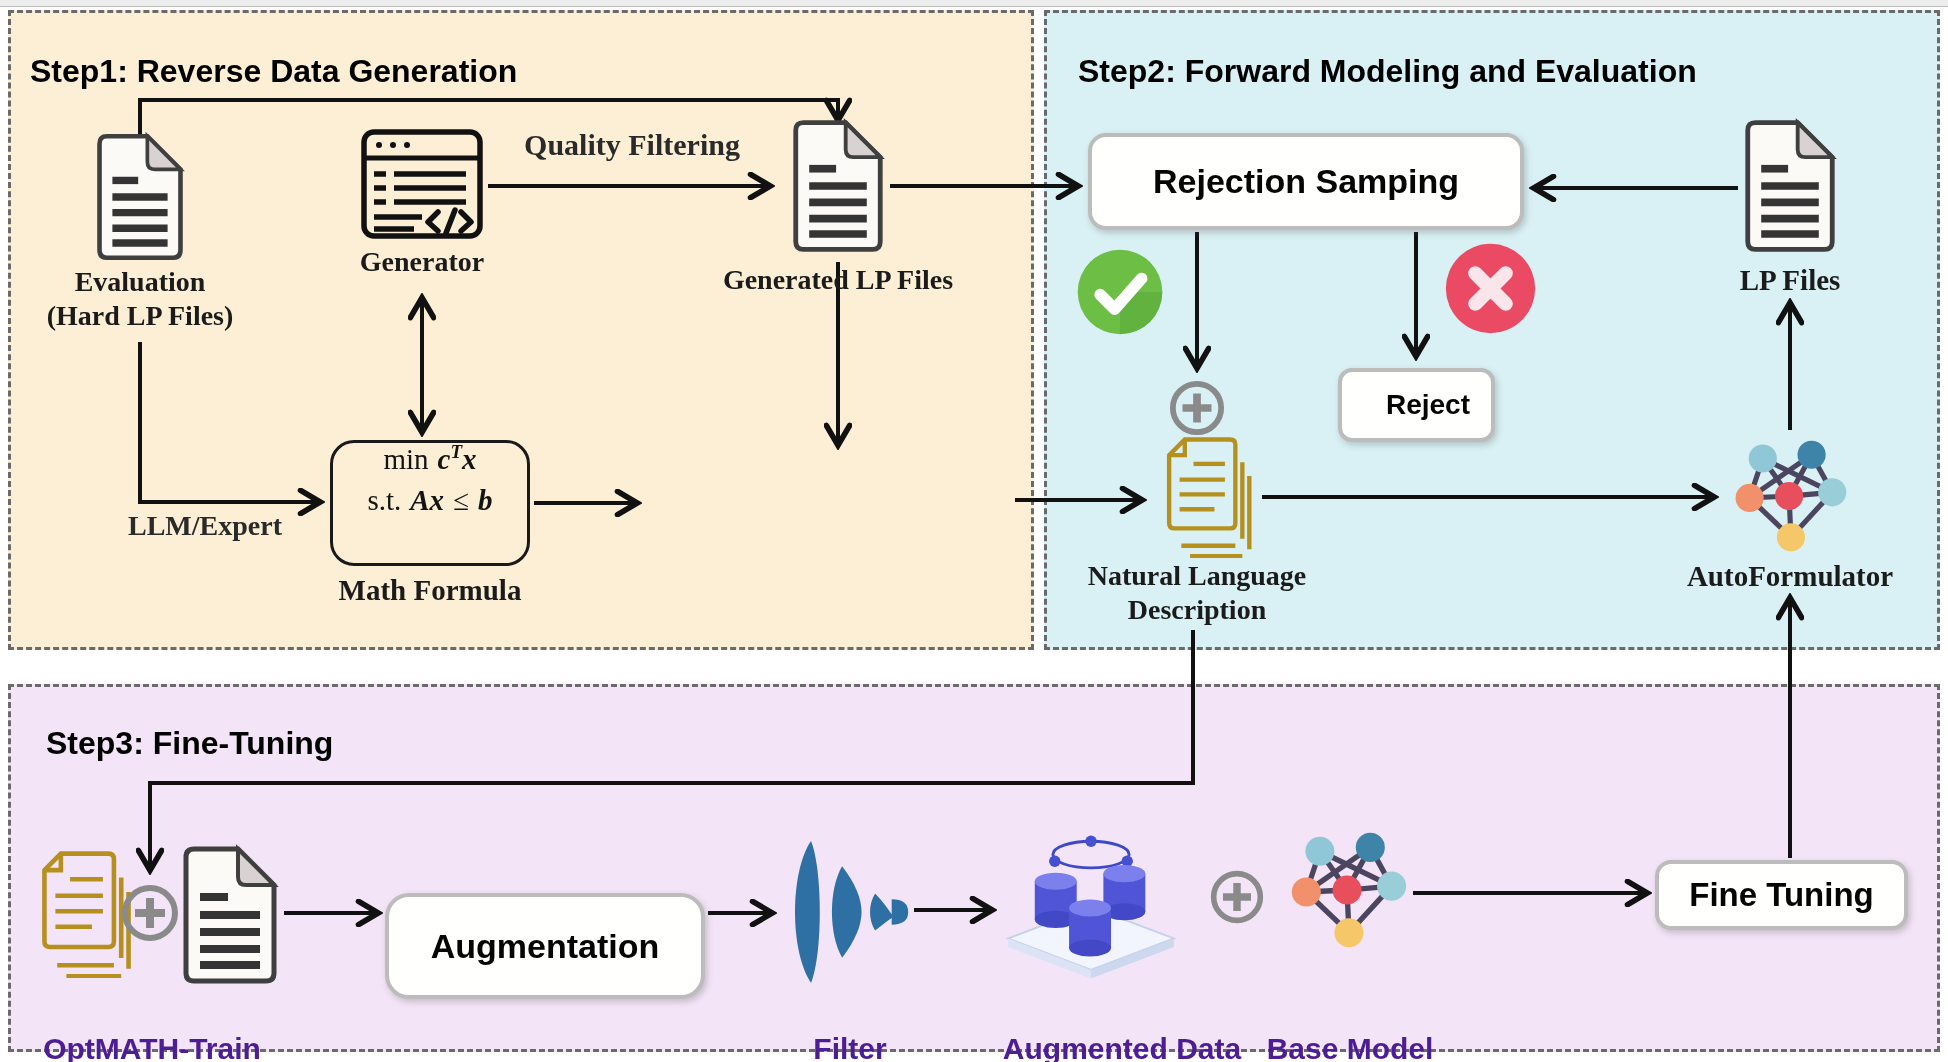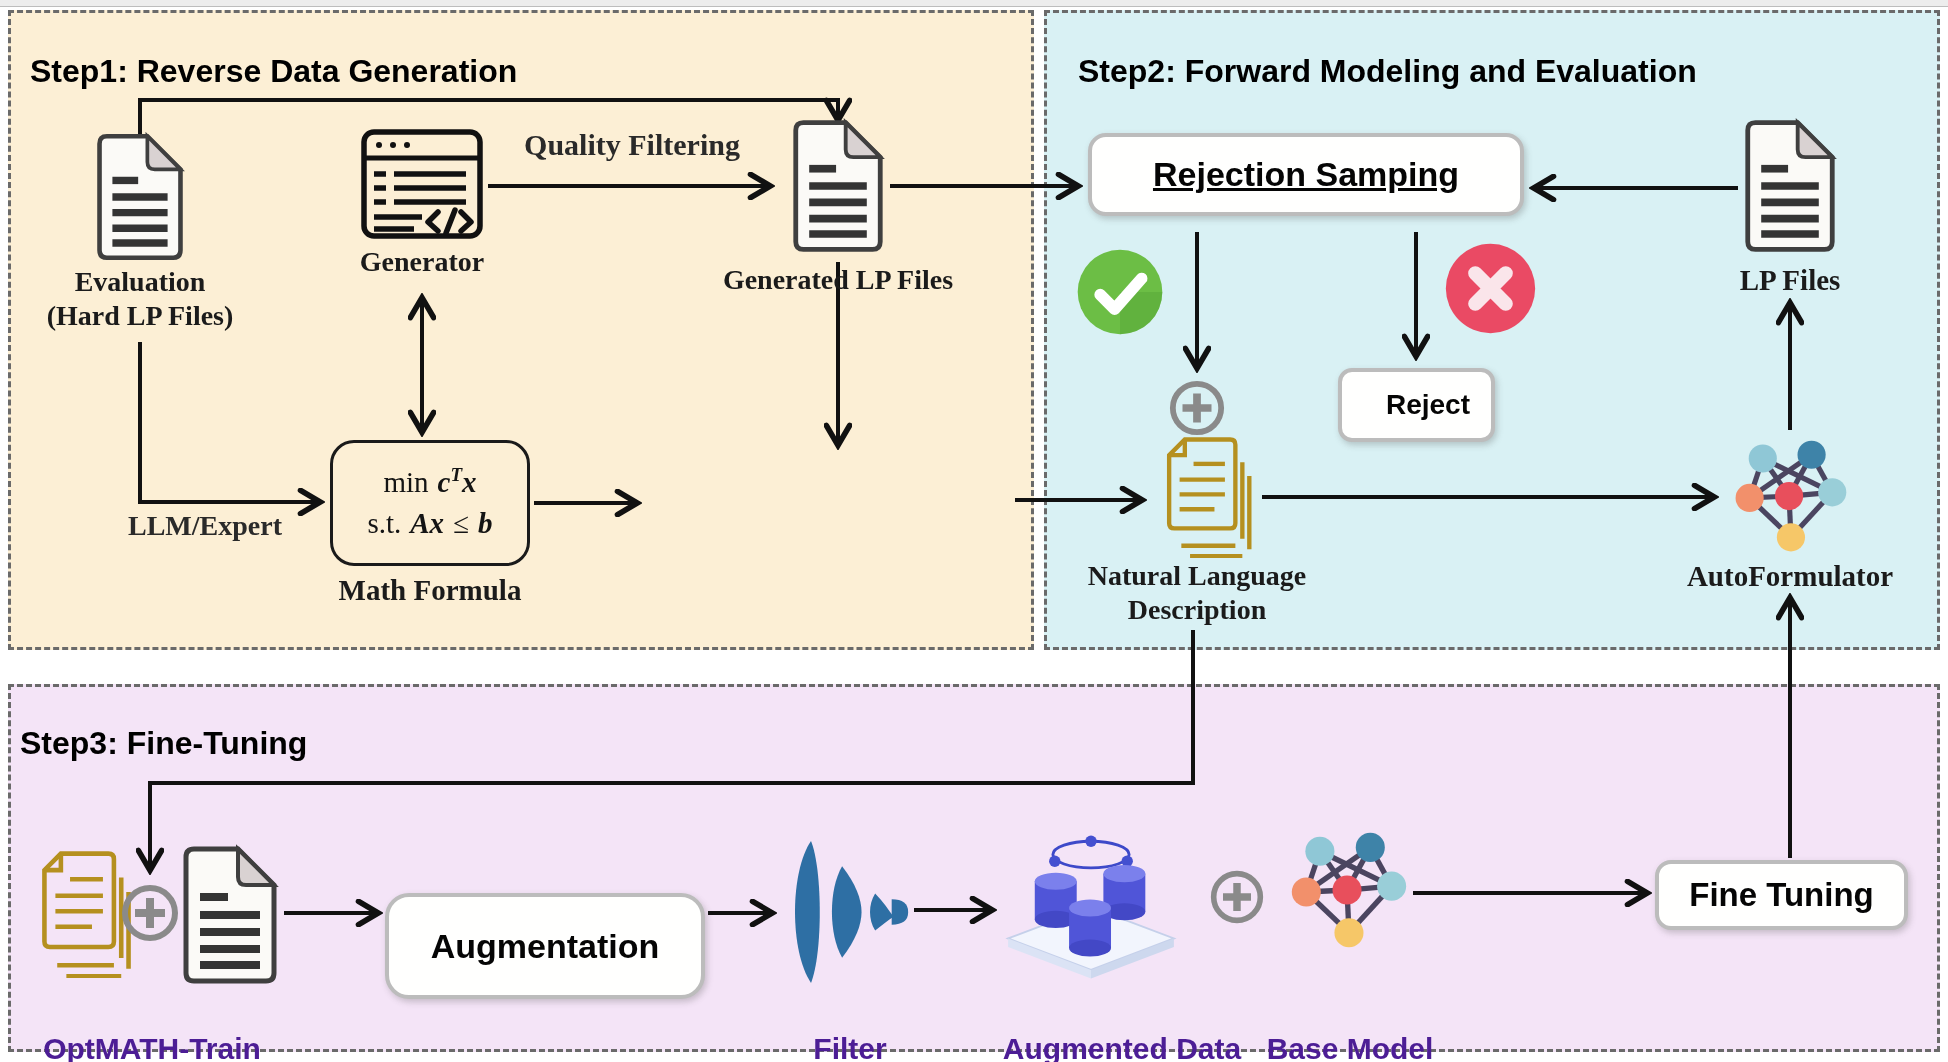--- a/index.html
+++ b/index.html
@@ -8,45 +8,45 @@
   .topstrip{position:absolute;left:0;top:0;width:1948px;height:6px;background:#ededed;border-bottom:1px solid #bdbdbd;}
 
   .panel{position:absolute;border:3px dashed #6a6a6a;box-sizing:border-box;}
   .panel.p1{left:8px;top:10px;width:1026px;height:640px;background:#fcefd5;}
   .panel.p2{left:1044px;top:10px;width:896px;height:640px;background:#d9f1f4;}
   .panel.p3{left:8px;top:684px;width:1932px;height:368px;background:#f4e4f7;}
 
   .panel-title{position:absolute;font-weight:bold;font-size:32px;color:#000;white-space:nowrap;}
   .t1{left:30px;top:26px;}
   .t2{left:1078px;top:26px;}
-  .t3{left:20px;top:698px;}
+  .t3{left:46px;top:698px;}
 
   svg.connectors{position:absolute;left:0;top:0;width:1948px;height:1062px;pointer-events:none;}
   .conn{fill:none;stroke:#111;stroke-width:4;stroke-linejoin:miter;}
 
   .icon{position:absolute;}
 
   .label-serif{position:absolute;transform:translateX(-50%);white-space:nowrap;text-align:center;
     font-family:"Liberation Serif","DejaVu Serif",serif;font-weight:bold;font-size:28px;color:#1b1b1b;}
   .label-serif.regular{font-weight:bold;color:#2a2a2a;font-size:30px;}
   .label-sans{position:absolute;transform:translateX(-50%);white-space:nowrap;text-align:center;
     font-weight:bold;font-size:30px;color:#4c1d95;margin-top:36px;}
 
   .wbox{position:absolute;background:#fffffe;border:4px solid #bcbcbc;border-radius:18px;
     box-shadow:2px 3px 6px rgba(80,80,80,.28);display:flex;flex-direction:column;
     align-items:center;justify-content:center;font-weight:bold;color:#050505;box-sizing:border-box;}
   .wbox .bl{line-height:1.25;}
-  .box-rejection{left:1088px;top:133px;width:436px;height:83px;font-size:34px;text-decoration:underline;}
+  .box-rejection{left:1088px;top:133px;width:436px;height:97px;font-size:34px;}
   .box-backtranslation{left:645px;top:453px;width:368px;height:108px;font-size:33px;border-radius:26px;}
   .box-reject{left:1338px;top:368px;width:157px;height:74px;font-size:28px;border-radius:14px;padding-left:23px;}
   .box-augmentation{left:385px;top:860px;width:320px;height:106px;font-size:34px;border-radius:24px;margin-top:33px;}
   .box-finetuning{left:1655px;top:860px;width:253px;height:70px;font-size:33px;border-radius:16px;}
 
   .math-box{position:absolute;left:330px;top:440px;width:200px;height:126px;border:3px solid #1a1a1a;
-    border-radius:24px;display:flex;flex-direction:column;align-items:center;justify-content:center;
+    border-radius:24px;display:flex;flex-direction:column;align-items:center;
     gap:8px;font-family:"Liberation Serif","DejaVu Serif",serif;font-size:29px;color:#141414;box-sizing:border-box;}
   .math-line{white-space:nowrap;}
   .math-line .rm{font-style:normal;font-weight:normal;}
   .math-line .bi{font-style:italic;font-weight:bold;}
   .math-line sup{font-size:19px;font-style:italic;font-weight:bold;vertical-align:super;line-height:0;}
   .math-line .sp{display:inline-block;width:9px;}
 </style>
 </head>
 <body>
 

